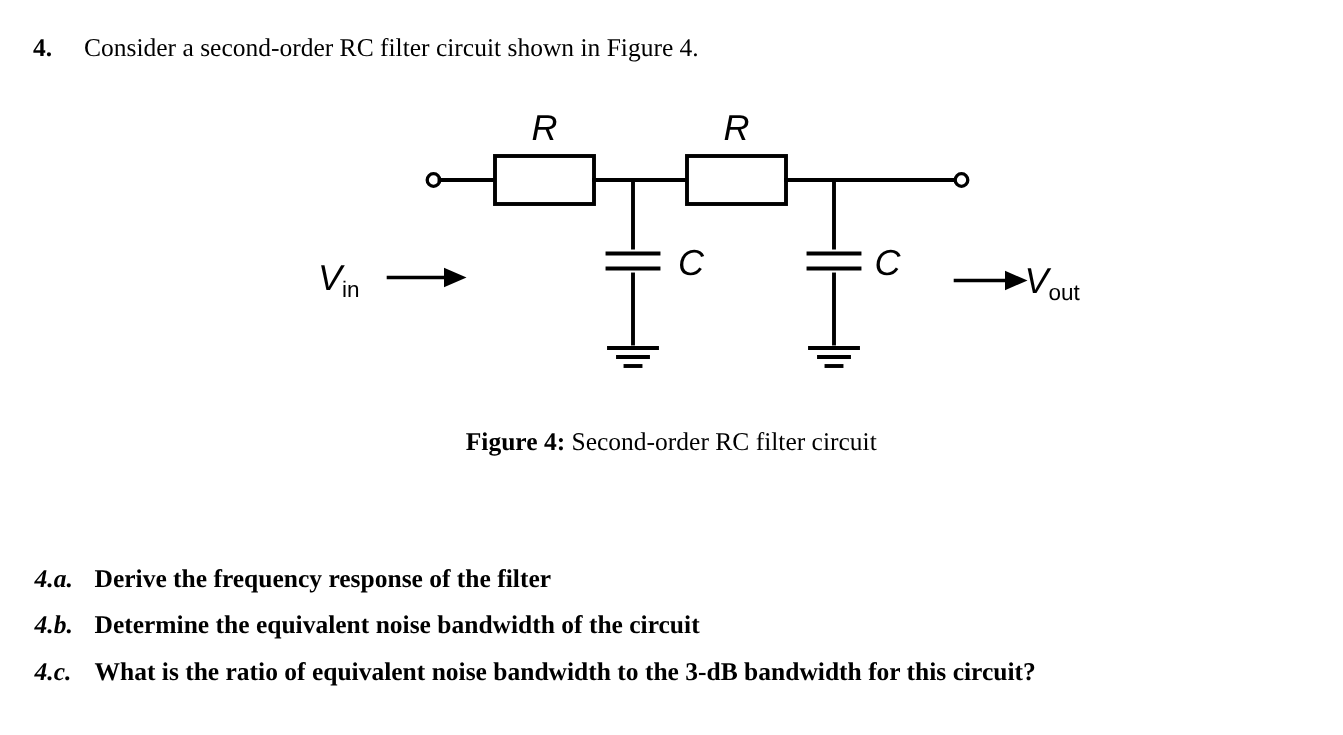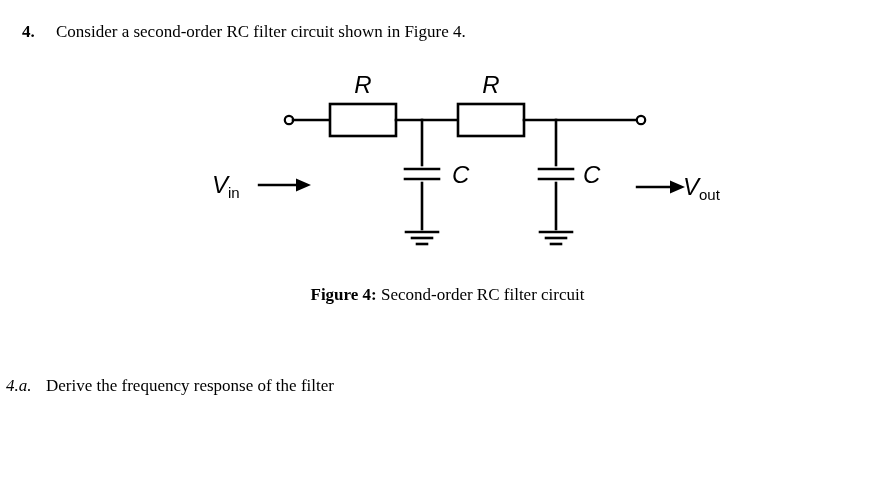--- a/index.html
+++ b/index.html
@@ -54,23 +54,24 @@
     text-align: center;
     font-size: 17px;
     line-height: 24px;
   }
   .caption-label { font-weight: bold; }
   .caption-text  { font-weight: normal; }
 
   
   .subq-list {
     position: absolute;
-    left: 6px;
+    left: 23px;
     top: 370px;
     width: 860px;
+    font-weight: bold;
   }
   .subq {
     font-size: 17px;
     line-height: 31px;
     white-space: nowrap;
   }
   .subq-label {
     font-style: italic;
     display: inline-block;
     width: 40px;
@@ -146,15 +147,21 @@
 <div class="caption">
   <span class="caption-label">Figure 4:</span><span>&nbsp;</span><span class="caption-text">Second-order RC filter circuit</span>
 </div>
 
 <div class="subq-list">
 
   <div class="subq">
     <span class="subq-label">4.a.</span><span class="subq-text">Derive the frequency response of the filter</span>
   </div>
 
+  <div class="subq">
+    <span class="subq-label">4.b.</span><span class="subq-text">Determine the equivalent noise bandwidth of the circuit</span>
+  </div>
 
+  <div class="subq">
+    <span class="subq-label">4.c.</span><span class="subq-text">What is the ratio of equivalent noise bandwidth to the 3-dB bandwidth for this circuit?</span>
+  </div>
 
 </div>
 
 </body></html>

